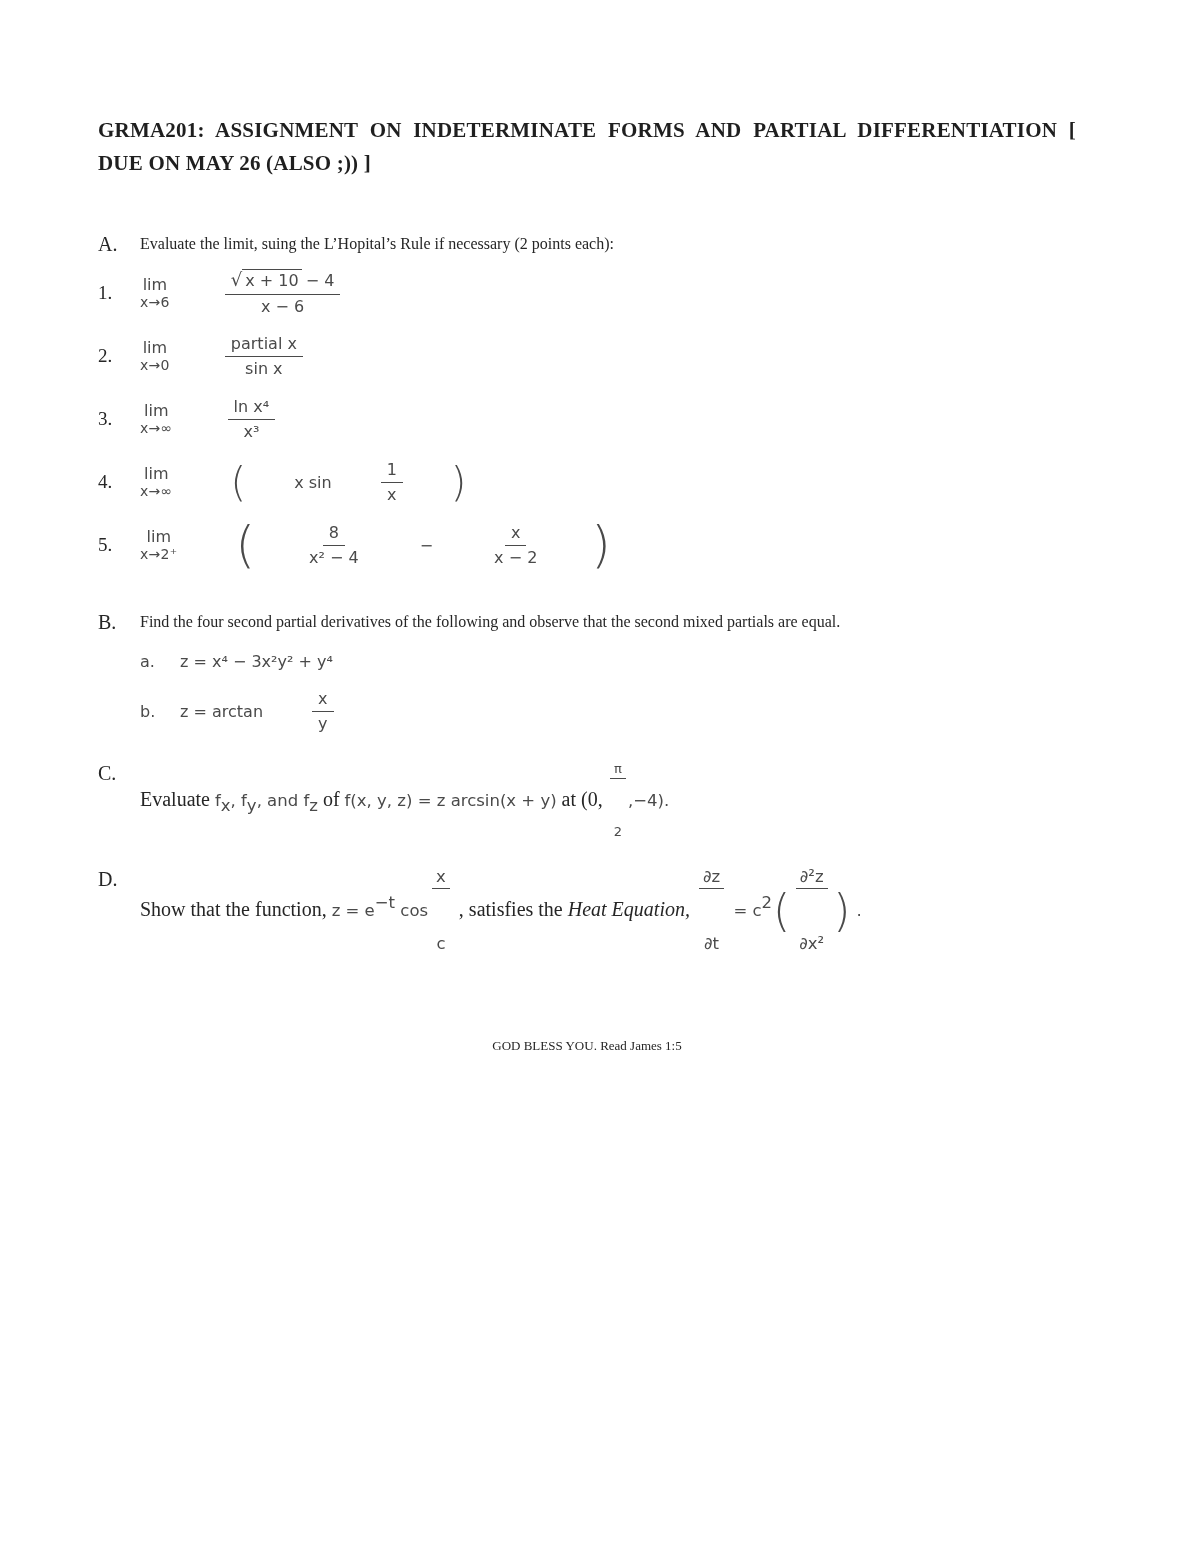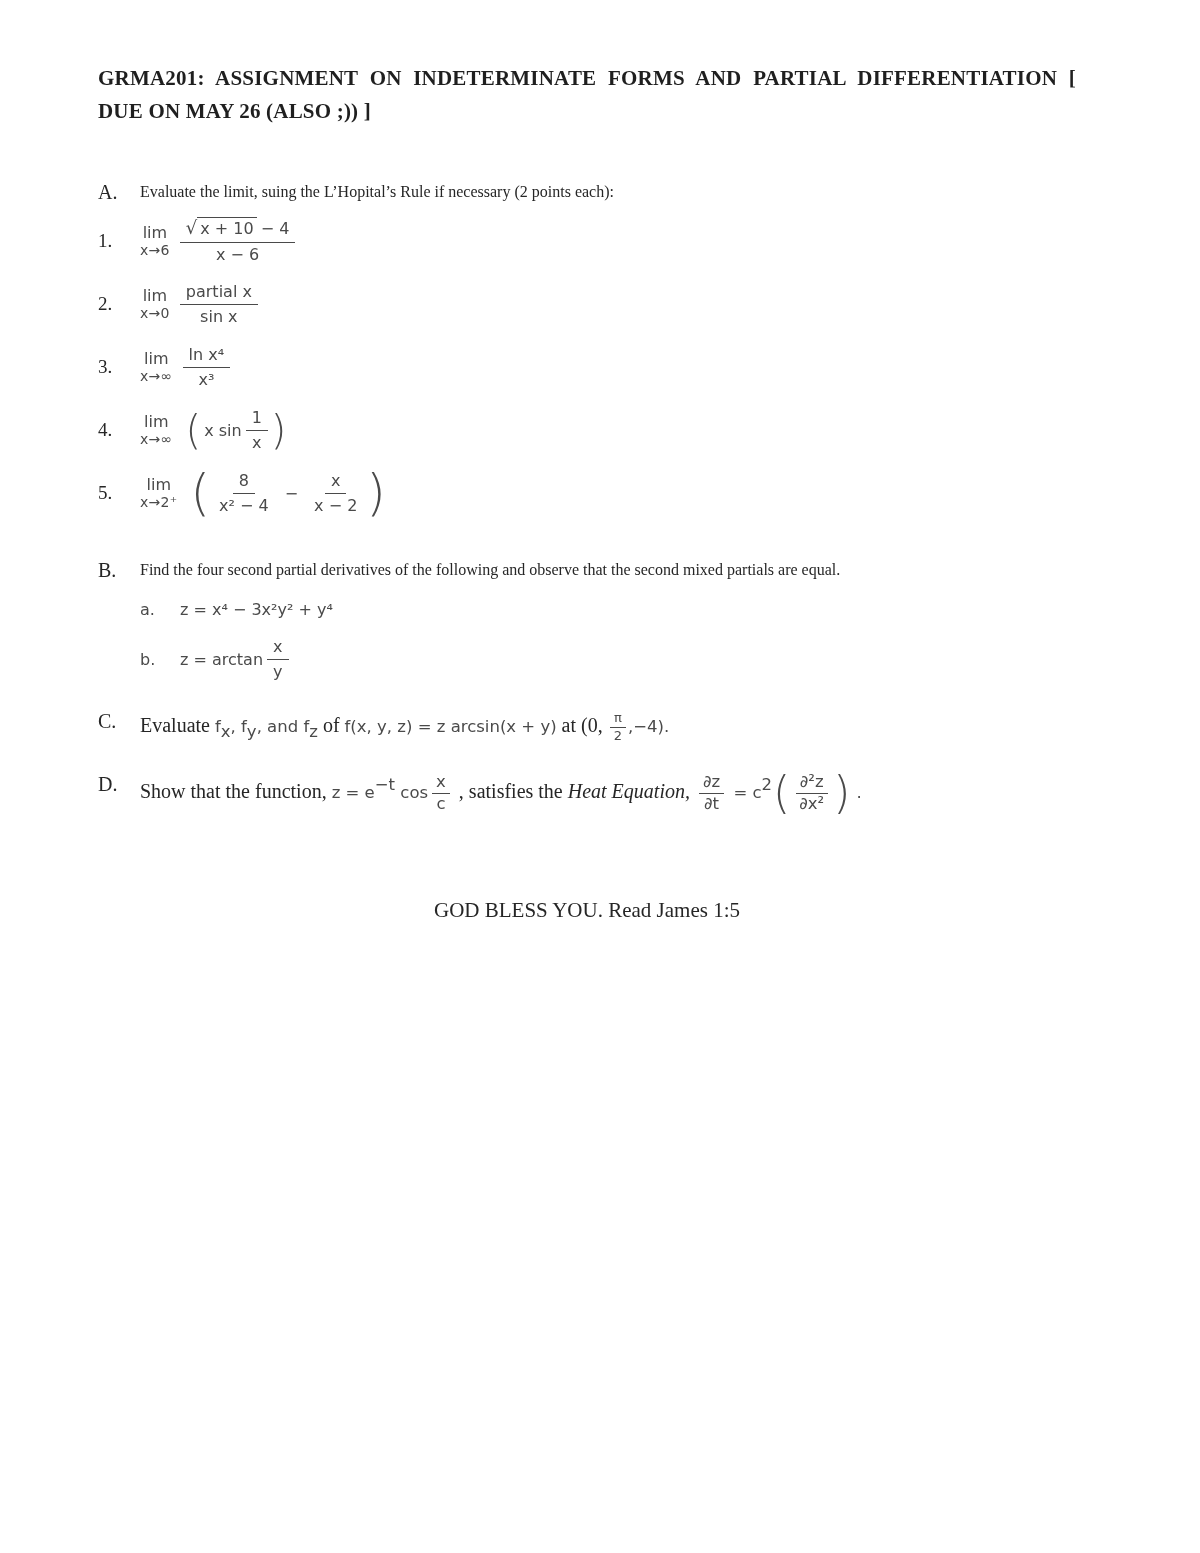--- a/index.html
+++ b/index.html
@@ -5,39 +5,39 @@
   * { box-sizing: border-box; }
   html, body { margin: 0; padding: 0; }
   body {
     width: 1200px;
     height: 1553px;
     background: #ffffff;
     font-family: "Liberation Serif", serif;
     color: #262626;
     overflow: hidden;
   }
-  .page { padding: 62px 124px 0 98px; }
+  .page { padding: 114px 124px 0 98px; }
 
   .title {
     font-size: 21px;
     font-weight: 700;
     color: #1f1f1f;
     text-align: justify;
     line-height: 1.55;
     letter-spacing: 0.2px;
   }
 
   .row { display: flex; align-items: flex-start; }
   .sec-label { flex: 0 0 42px; font-size: 20px; }
   .sec-text { flex: 1; font-size: 16px; line-height: 1.4; text-align: justify; }
 
   .section-a-heading { margin-top: 54px; }
   .section-b-heading { margin-top: 40px; }
 
-  .math { font-family: "DejaVu Sans", sans-serif; color: #4a4a4a; }
+  .math { font-family: "DejaVu Sans", sans-serif; color: #4a4a4a; gap: 45px; }
 
   .problem { display: flex; align-items: center; margin: 11px 0; min-height: 52px; }
   .pnum { flex: 0 0 42px; font-size: 19px; color: #262626; }
   .mrow { display: inline-flex; align-items: center; font-size: 16px; }
 
   .lim { display: inline-flex; flex-direction: column; align-items: center; margin-right: 10px; line-height: 1.15; }
   .lim-sub { font-size: 14px; letter-spacing: 0.3px; }
 
   .frac { display: inline-flex; flex-direction: column; align-items: center; line-height: 1.25; }
   .fnum { padding: 0 6px 2px; border-bottom: 1.4px solid #4a4a4a; white-space: nowrap; }
@@ -82,21 +82,21 @@
   .inline-paren {
     font-family: "DejaVu Sans", sans-serif;
     font-weight: 100;
     font-size: 44px;
     vertical-align: middle;
     line-height: 0;
     color: #4a4a4a;
     margin: 0 1px;
   }
 
-  .footer { margin-top: 84px; text-align: center; font-size: 21px; color: #262626; }
+  .footer { margin-top: 84px; text-align: center; font-size: 13px; color: #262626; }
 </style>
 </head>
 <body>
 
 <div class="page">
 
   <div class="title">GRMA201: ASSIGNMENT ON INDETERMINATE FORMS AND PARTIAL DIFFERENTIATION [ DUE ON MAY 26 (ALSO ;)) ]</div>
 
   <div class="row section-a-heading">
     <span class="sec-label">A.</span>

